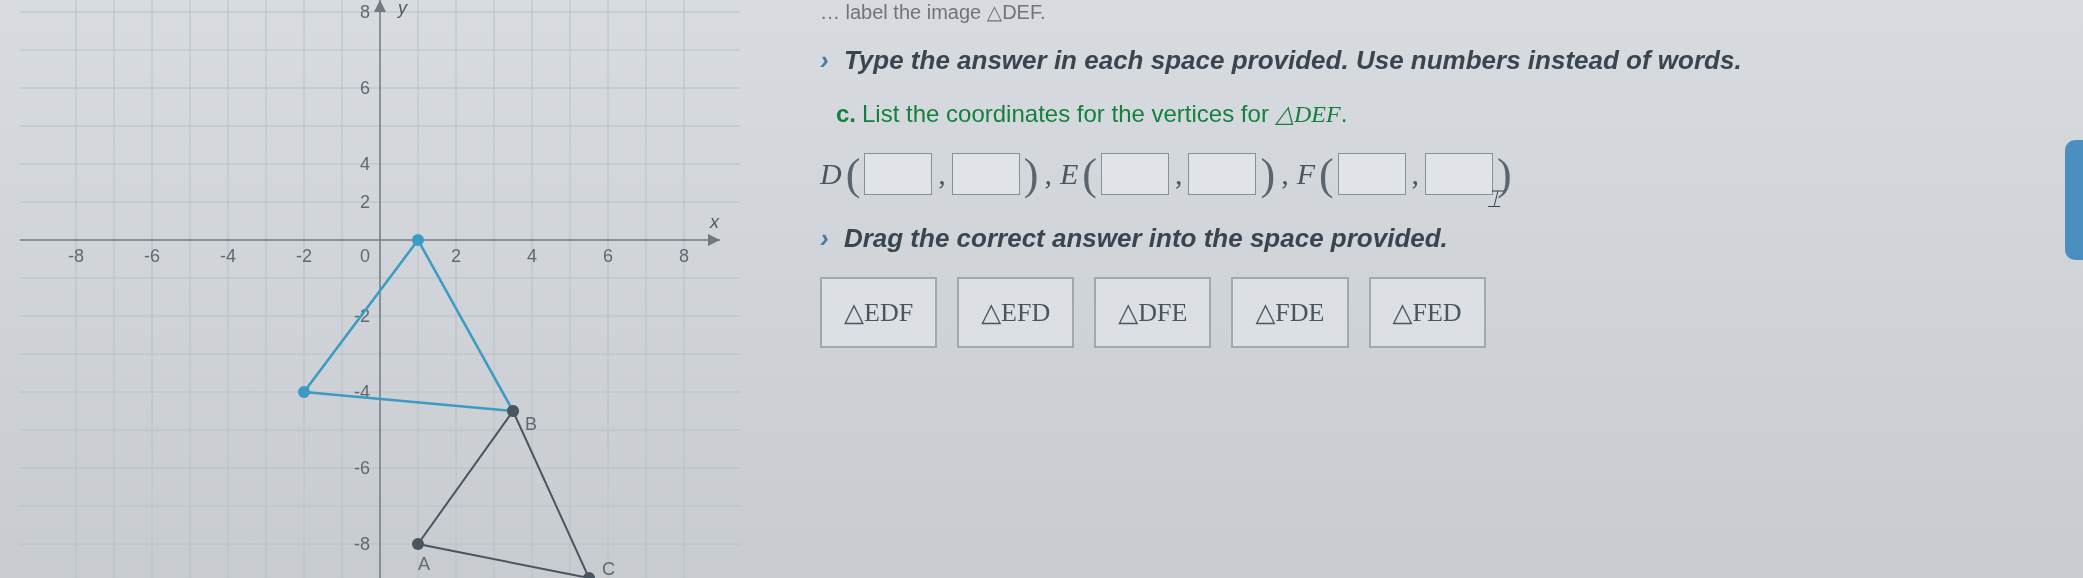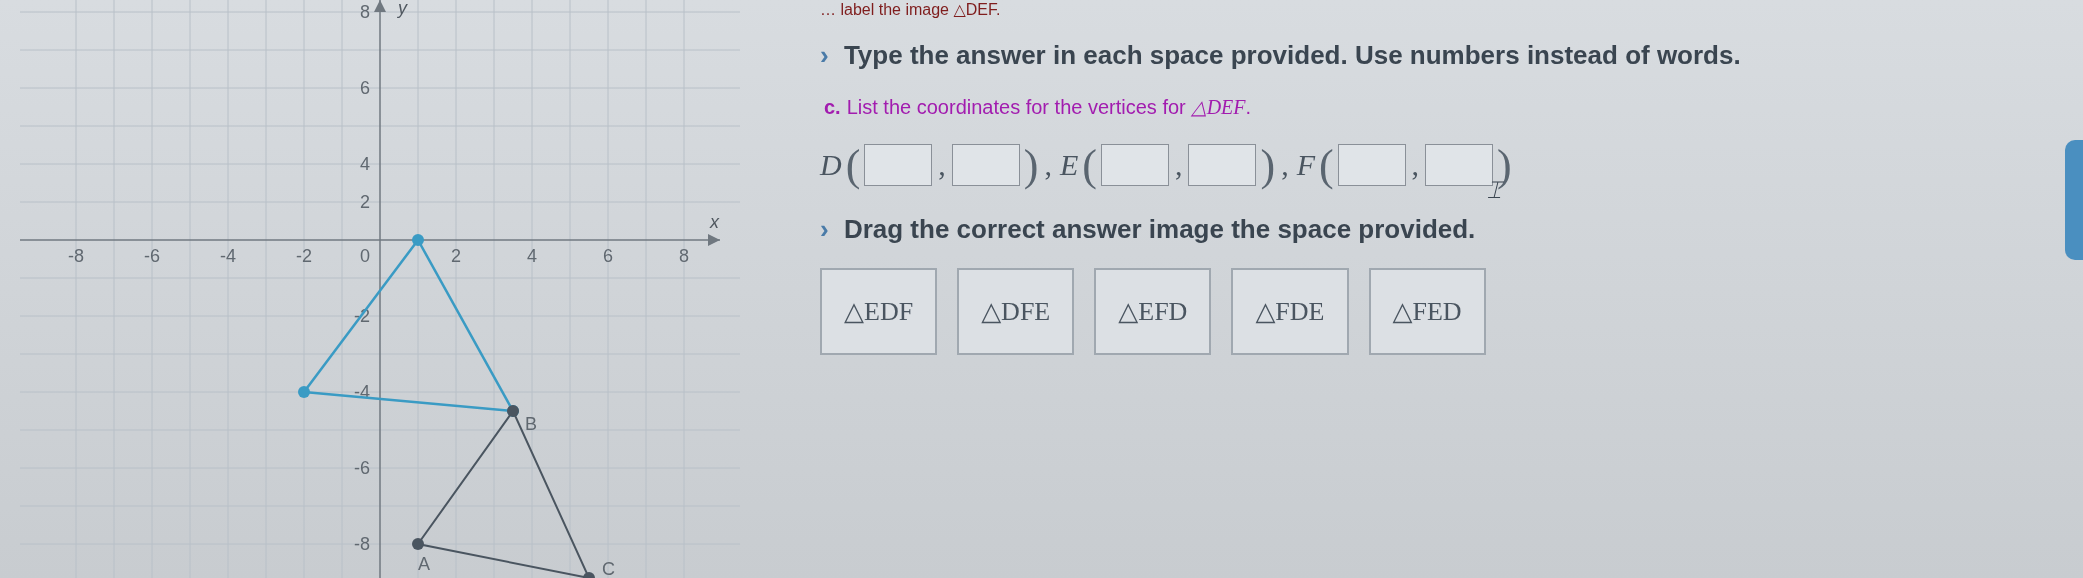--- a/index.html
+++ b/index.html
@@ -67,42 +67,43 @@
     }
     .vertex-point-dark {
       fill: #4a5560;
     }
     .vertex-label {
       fill: #606870;
       font-size: 18px;
       font-family: Arial, sans-serif;
     }
     .partial-text {
-      font-size: 16px;
-      color: #7f1d1d;
+      font-size: 20px;
+      color: #737373;
       margin-bottom: 10px;
     }
     .instruction-line {
       font-size: 26px;
       color: #3a4550;
       margin: 18px 0;
       line-height: 1.4;
+      font-style: italic;
     }
     .instruction-line .chevron {
       color: #4a7ba8;
       font-weight: bold;
       margin-right: 8px;
     }
     .bold-text {
       font-weight: bold;
     }
     .question-line {
-      font-size: 20px;
-      color: #a21caf;
-      margin: 22px 4px;
+      font-size: 24px;
+      color: #15803d;
+      margin: 22px 16px;
     }
     .q-label {
       font-weight: bold;
       margin-right: 6px;
     }
     .math-italic {
       font-family: 'Times New Roman', serif;
       font-style: italic;
     }
     .coord-row {
@@ -150,21 +151,21 @@
       color: #3a4550;
     }
     .options-row {
       display: flex;
       gap: 20px;
       margin-top: 20px;
     }
     .option-box {
       border: 2px solid #a0a8b0;
       background: #dce0e4;
-      padding: 26px 22px;
+      padding: 18px 22px;
       font-size: 26px;
       font-family: 'Times New Roman', serif;
       color: #4a5560;
       cursor: pointer;
     }
     .right-edge {
       position: absolute;
       right: 0;
       top: 140px;
       width: 18px;
@@ -299,26 +300,26 @@
       <span class="cursor-box">
         <input class="input-box" type="text" style="">
         <span class="text-cursor">⌶</span>
       </span>
       <span class="paren">)</span>
     </span>
   </div>
 
   <div class="instruction-line">
     <span class="chevron">›</span>
-    <span class="bold-text">Drag the correct answer image the space provided.</span>
+    <span class="bold-text">Drag the correct answer into the space provided.</span>
   </div>
 
 
   <div class="options-row">
     <div class="option-box">△EDF</div>
+    <div class="option-box">△EFD</div>
     <div class="option-box">△DFE</div>
-    <div class="option-box">△EFD</div>
     <div class="option-box">△FDE</div>
     <div class="option-box">△FED</div>
   </div>
 </div>
 
 <div class="right-edge"></div>
 
 </body></html>

